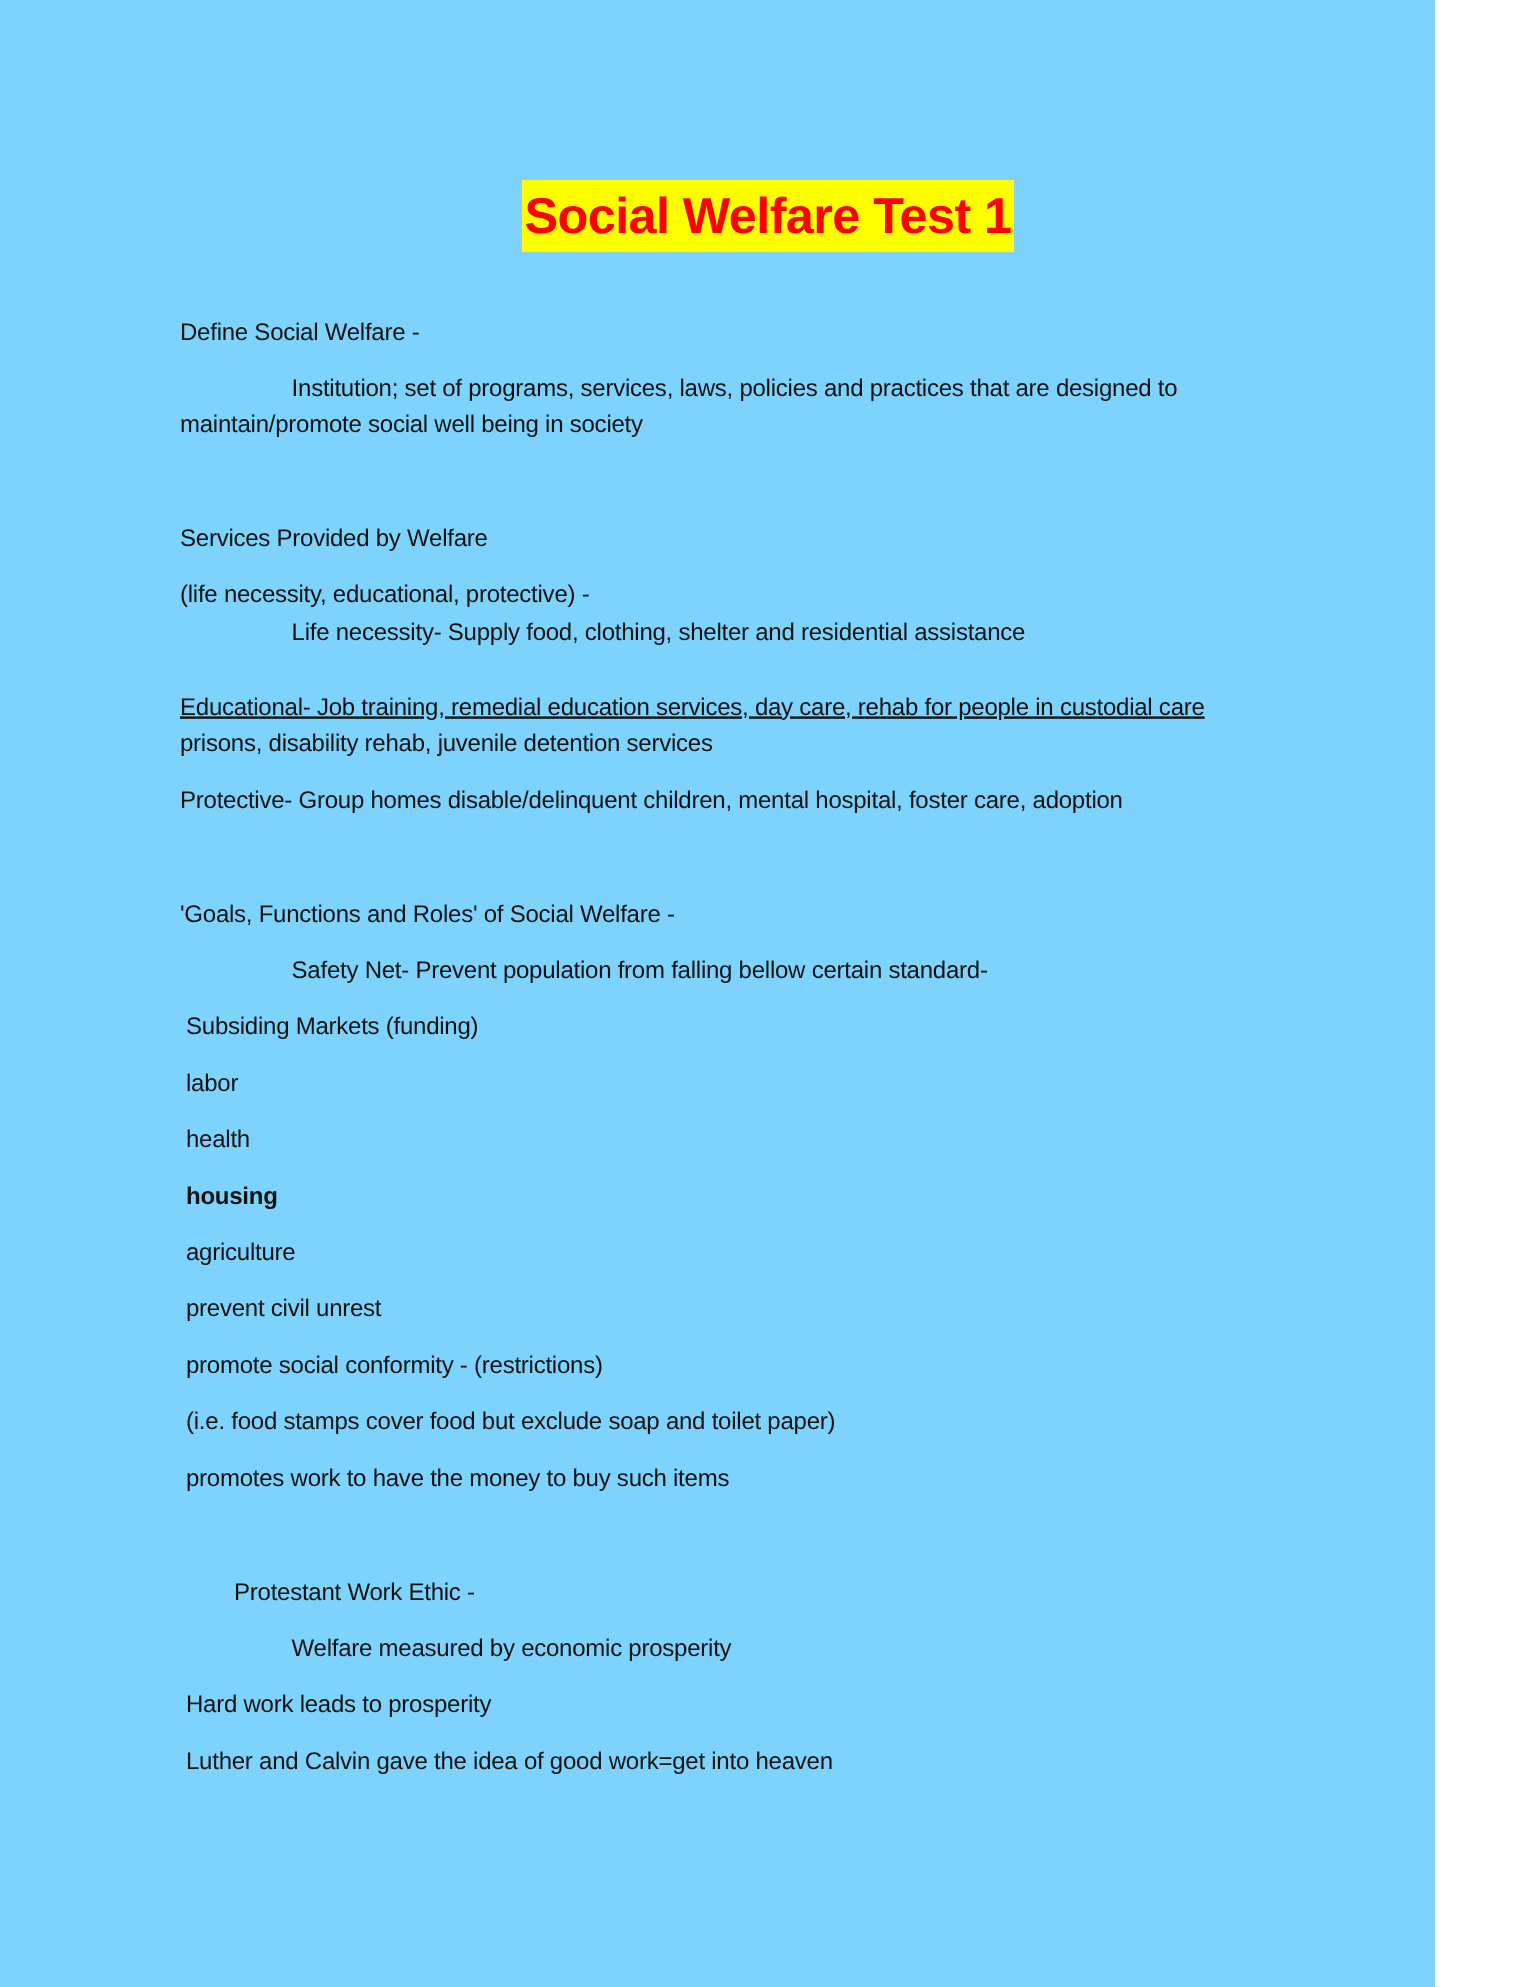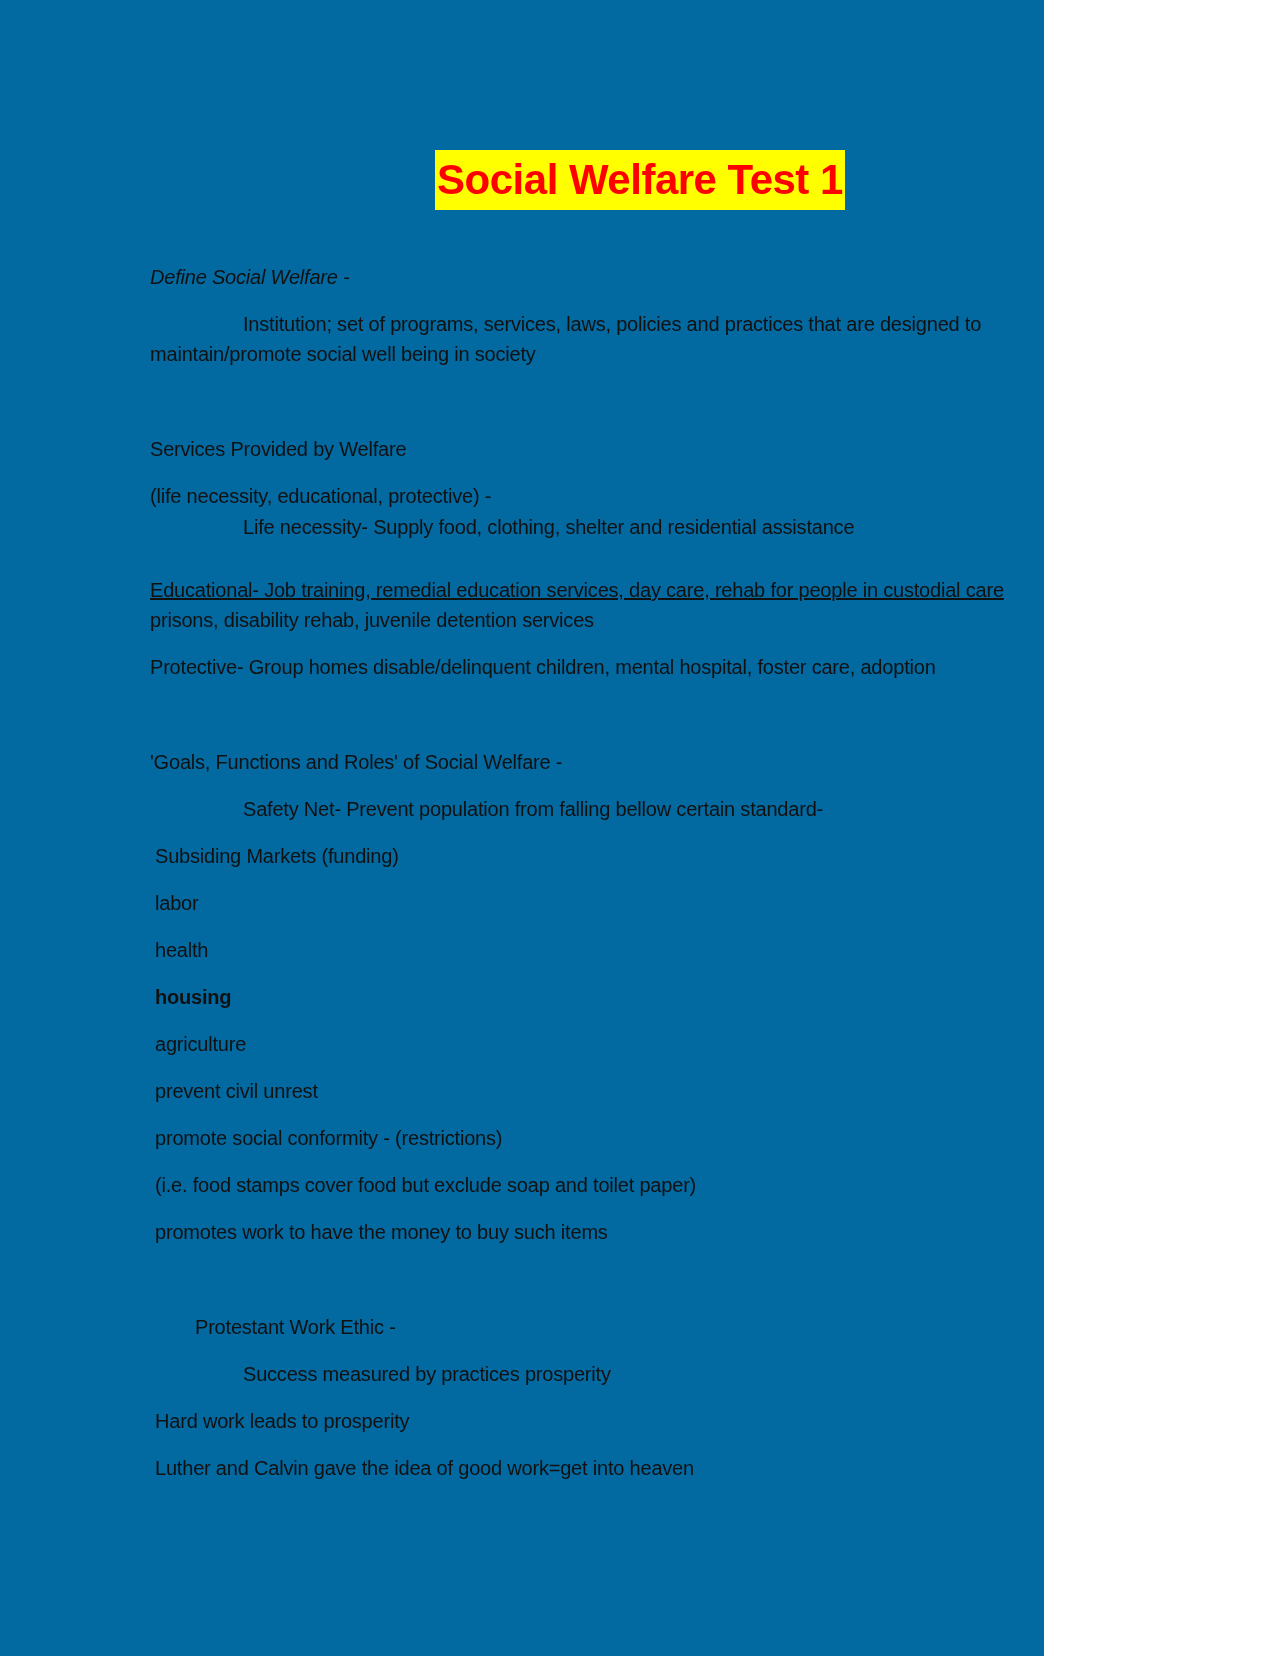--- a/index.html
+++ b/index.html
@@ -1,52 +1,52 @@
 <!DOCTYPE html>
 <html><head>
 <meta charset="utf-8">
 <style>
   html, body { margin: 0; padding: 0; background: #ffffff; }
   body { width: 1280px; height: 1656px; position: relative; overflow: hidden;
          font-family: "Liberation Sans", sans-serif; color: #111111; }
-  .page { position: absolute; left: 0; top: 0; width: 1044px; height: 1656px; background: #0369a1; }
+  .page { position: absolute; left: 0; top: 0; width: 1196px; height: 1656px; background: #7dd3fc; }
   .title-wrap { position: absolute; top: 150px; left: 0; width: 1280px; text-align: center; }
   .title { display: inline-block; background: #ffff00; color: #ff0000; font-weight: bold;
            font-size: 42px; line-height: 60px; padding: 0 2px; letter-spacing: -0.5px; }
   .line { position: absolute; font-size: 20px; line-height: 30px; white-space: nowrap; letter-spacing: -0.2px; }
   .x0 { left: 150px; }
   .x1 { left: 155px; }
   .xi { left: 243px; }
 </style>
 </head>
 <body>
 
 <div class="page">
   <div class="title-wrap">
     <span class="title">Social Welfare Test 1</span>
   </div>
   <div id="lines">
-      <div class="line x0" style="top: 262px; font-style: italic;">Define Social Welfare -</div>
+      <div class="line x0" style="top: 262px;">Define Social Welfare -</div>
       <div class="line xi" style="top: 309px;">Institution; set of programs, services, laws, policies and practices that are designed to</div>
       <div class="line x0" style="top: 339px;">maintain/promote social well being in society</div>
       <div class="line x0" style="top: 434px;">Services Provided by Welfare</div>
       <div class="line x0" style="top: 481px;">(life necessity, educational, protective) -</div>
       <div class="line xi" style="top: 512px;">Life necessity- Supply food, clothing, shelter and residential assistance</div>
       <div class="line x0" style="top: 575px; text-decoration: underline;">Educational- Job training, remedial education services, day care, rehab for people in custodial care</div>
       <div class="line x0" style="top: 605px;">prisons, disability rehab, juvenile detention services</div>
       <div class="line x0" style="top: 652px;">Protective- Group homes disable/delinquent children, mental hospital, foster care, adoption</div>
       <div class="line x0" style="top: 747px;">'Goals, Functions and Roles' of Social Welfare -</div>
       <div class="line xi" style="top: 794px;">Safety Net- Prevent population from falling bellow certain standard-</div>
       <div class="line x1" style="top: 841px;">Subsiding Markets (funding)</div>
       <div class="line x1" style="top: 888px;">labor</div>
       <div class="line x1" style="top: 935px;">health</div>
       <div class="line x1" style="top: 982px; font-weight: bold;">housing</div>
       <div class="line x1" style="top: 1029px;">agriculture</div>
       <div class="line x1" style="top: 1076px;">prevent civil unrest</div>
       <div class="line x1" style="top: 1123px;">promote social conformity - (restrictions)</div>
       <div class="line x1" style="top: 1170px;">(i.e. food stamps cover food but exclude soap and toilet paper)</div>
       <div class="line x1" style="top: 1217px;">promotes work to have the money to buy such items</div>
       <div class="line x0" style="top: 1312px; margin-left: 45px;">Protestant Work Ethic -</div>
-      <div class="line xi" style="top: 1359px;">Success measured by practices prosperity</div>
+      <div class="line xi" style="top: 1359px;">Welfare measured by economic prosperity</div>
       <div class="line x1" style="top: 1406px;">Hard work leads to prosperity</div>
       <div class="line x1" style="top: 1453px; text-align: center;">Luther and Calvin gave the idea of good work=get into heaven</div>
     </div>
 </div>
 
 </body></html>

